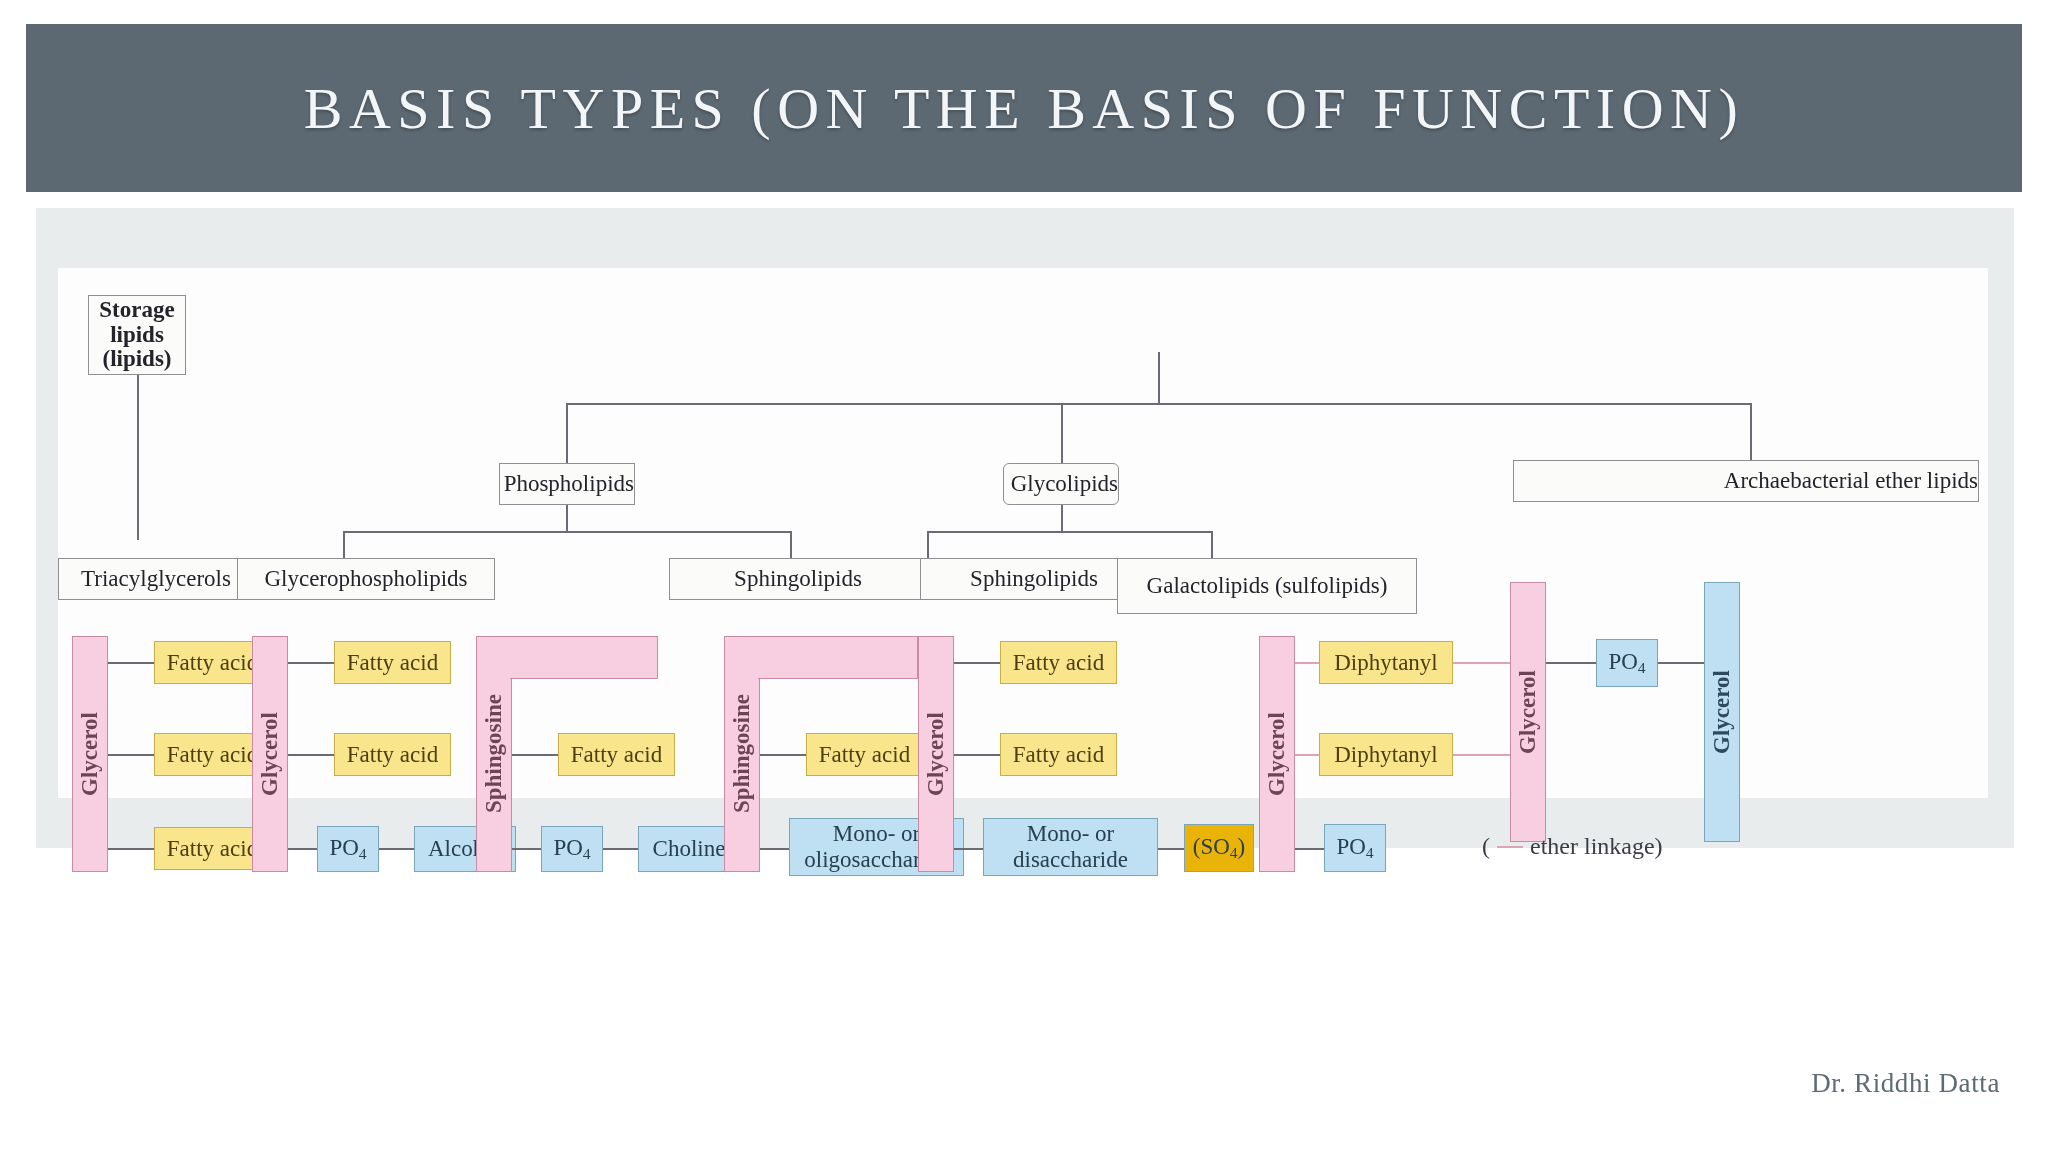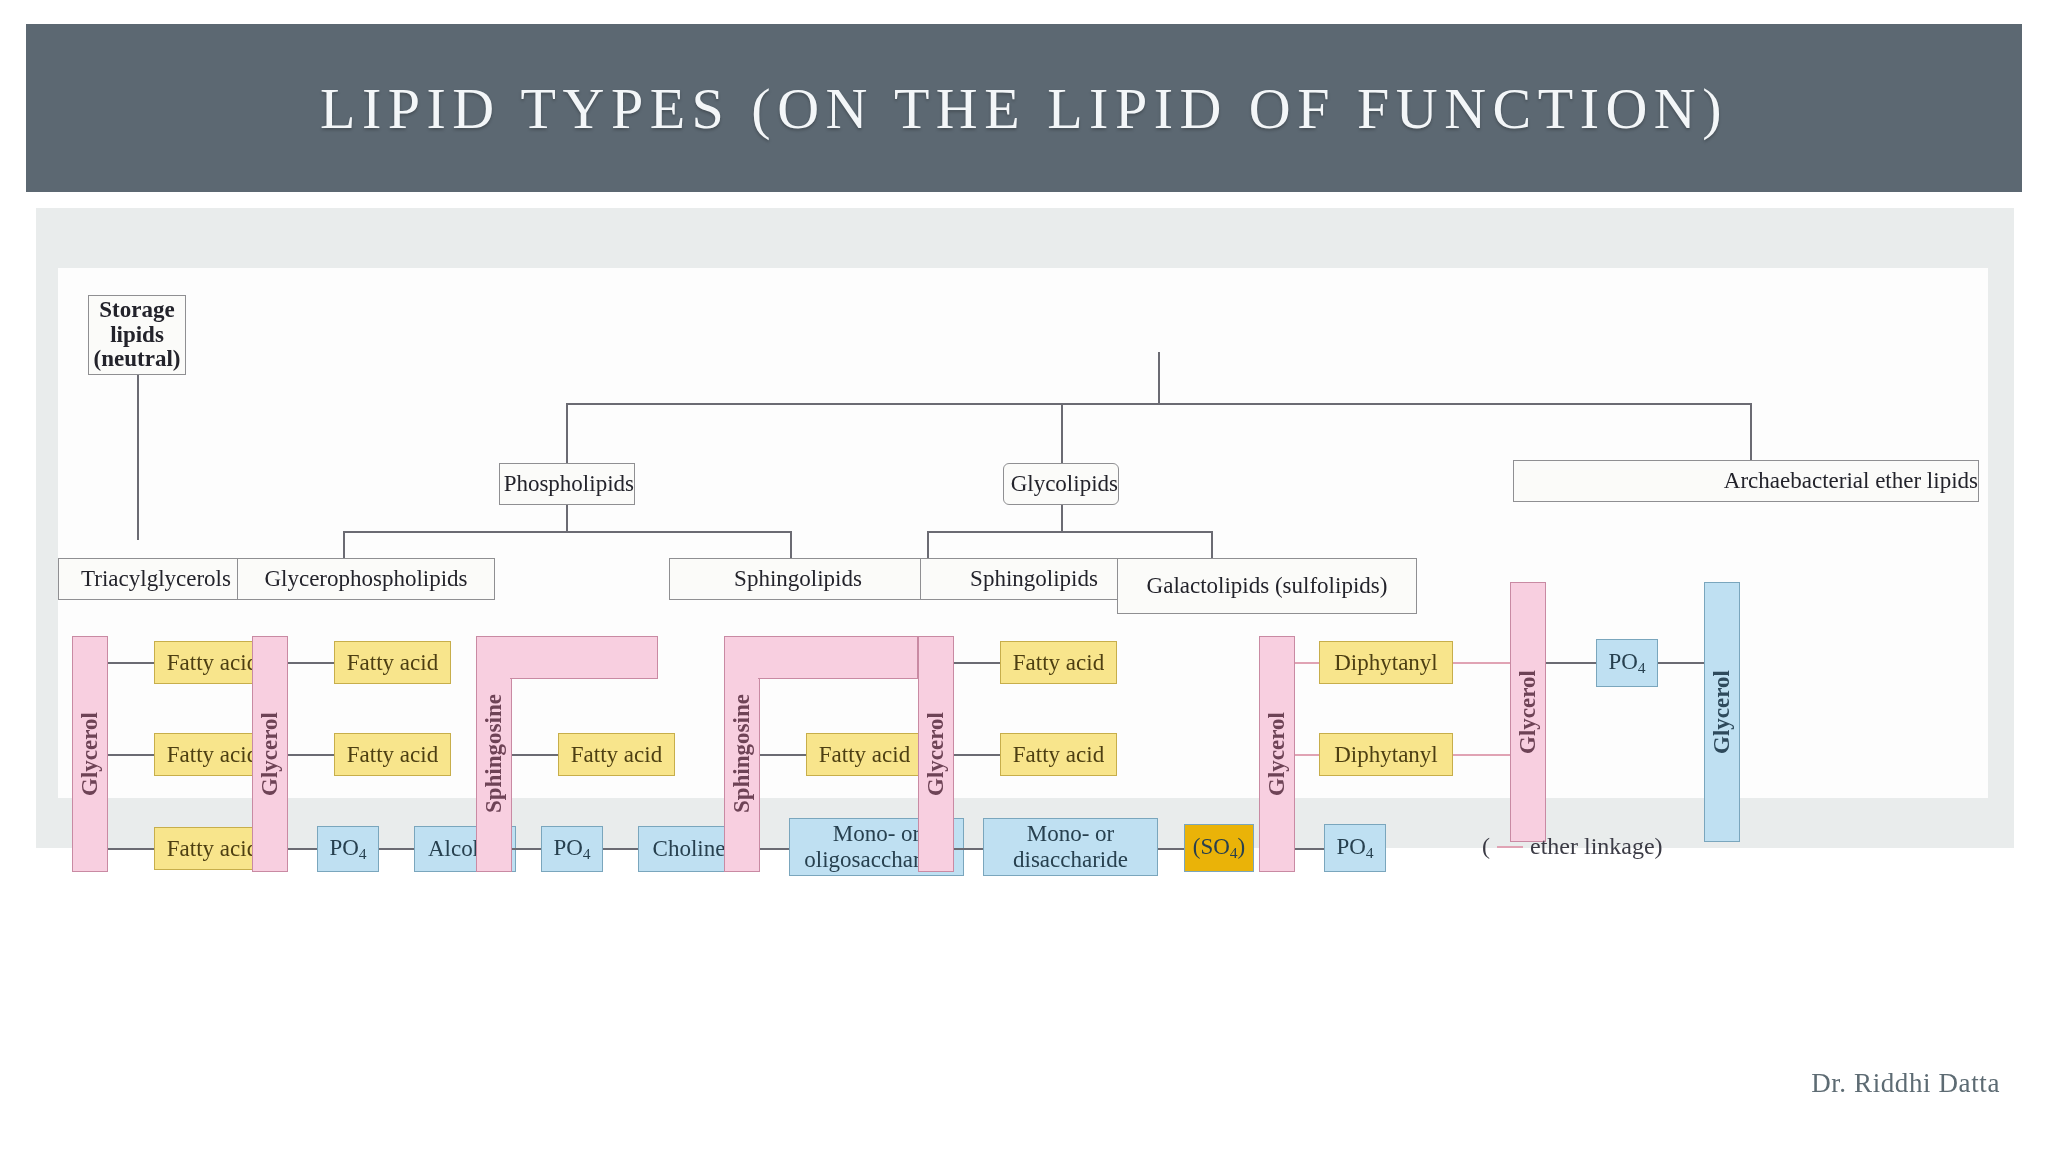--- a/index.html
+++ b/index.html
@@ -111,31 +111,31 @@
     font-family:"Liberation Serif", serif;
     font-size:24px;color:#3b3b45;
     display:flex;align-items:center;gap:7px;white-space:nowrap;
   }
   #ether-legend .dash{display:inline-block;width:26px;height:2px;background:#e0a3b4;}
 </style>
 </head>
 <body>
 
 <div id="title-bar">
-  <div id="slide-title">LIPID TYPES (ON THE LIPID OF FUNCTION)</div>
+  <div id="slide-title">BASIS TYPES (ON THE BASIS OF FUNCTION)</div>
 </div>
 
 <div id="content-panel"></div>
 
 <div id="figure-area">
 
   <div class="node bold lv1" style="left:30px;top:27px;width:98px;height:80px;flex-direction:column;font-size:23px;">
     <span>Storage</span>
     <span>lipids</span>
-    <span>(neutral)</span>
+    <span>(lipids)</span>
   </div>
 
 
   <div class="vline" style="left:1100px;top:84px;height:52px;"></div>
   <div class="hline" style="left:508px;top:135px;width:1185px;"></div>
   <div class="vline" style="left:508px;top:135px;height:60px;"></div>
   <div class="vline" style="left:1003px;top:135px;height:60px;"></div>
   <div class="vline" style="left:1692px;top:135px;height:57px;"></div>
 
   <div class="node lv2" style="left:441px;top:195px;width:136px;height:42px;">

